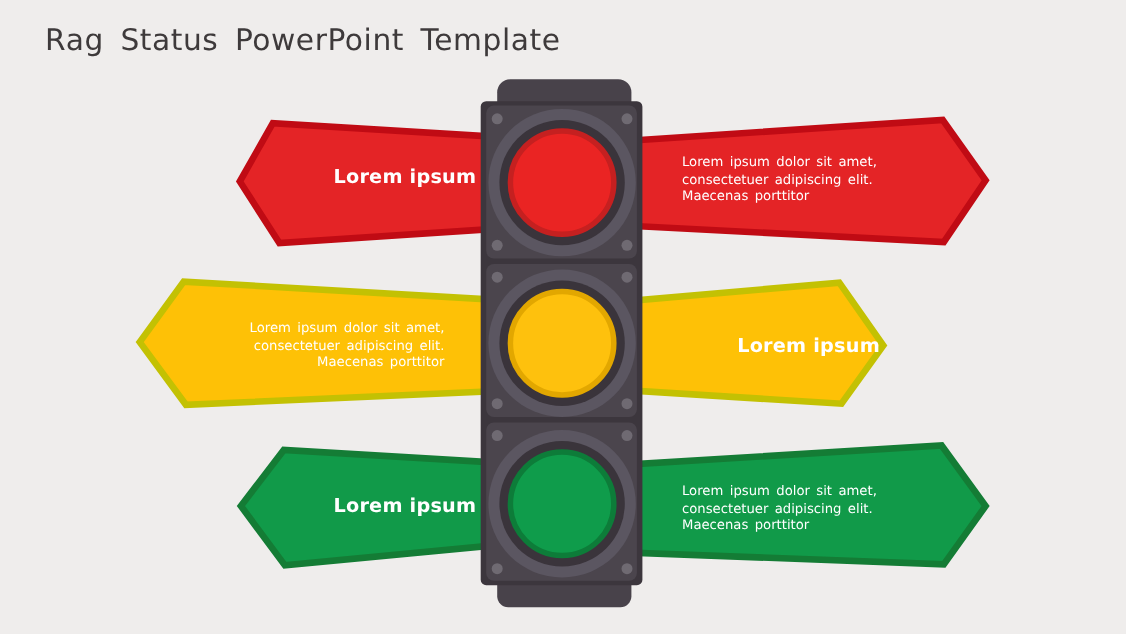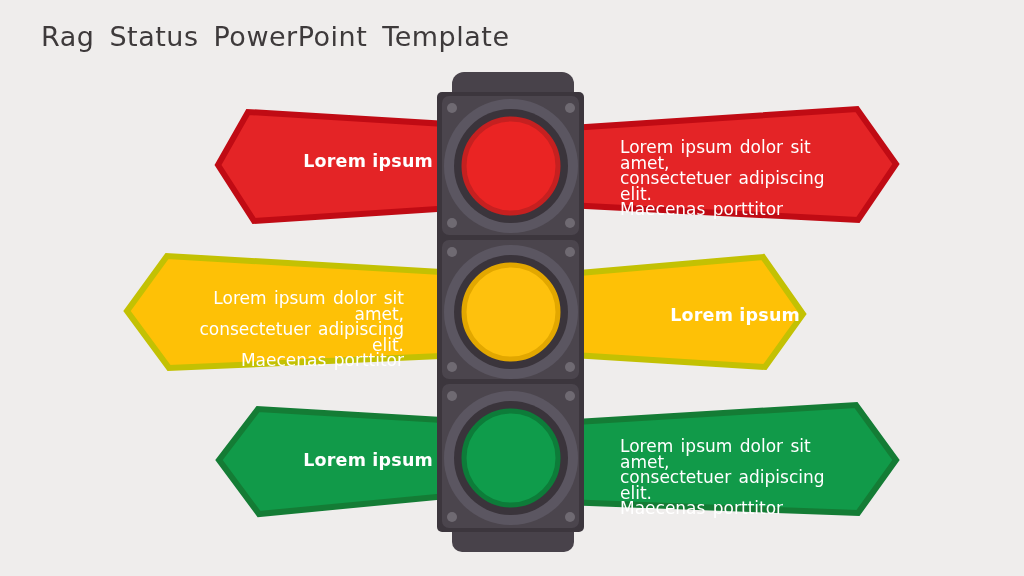--- a/index.html
+++ b/index.html
@@ -10,21 +10,21 @@
     font-size:27px;font-weight:400;color:#3e3a3b;
     letter-spacing:0.5px;word-spacing:6px;line-height:34px;
   }
   .diagram-svg{position:absolute;left:0;top:0;}
   .overlay{position:absolute;color:#ffffff;}
   .label-bold{
     font-size:17.5px;font-weight:700;line-height:24px;
     text-align:right;letter-spacing:0.2px;
   }
   .para{
-    font-size:17px;font-weight:400;line-height:15.5px;
+    font-size:12px;font-weight:400;line-height:15.5px;
     word-spacing:2px;
   }
   .para span{display:block;}
   .align-right{text-align:right;}
   .align-left{text-align:left;}
 </style>
 </head>
 <body>
 
 <div class="slide">

